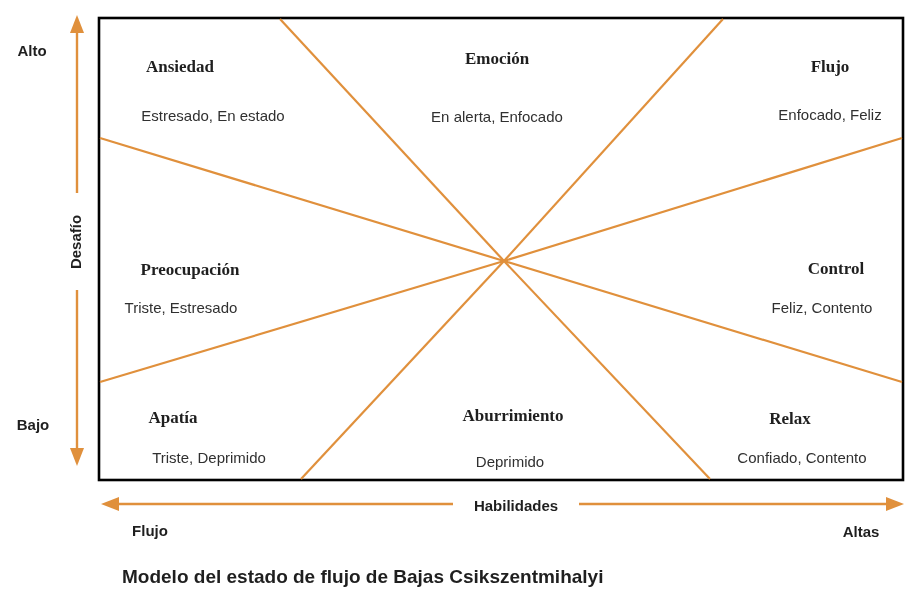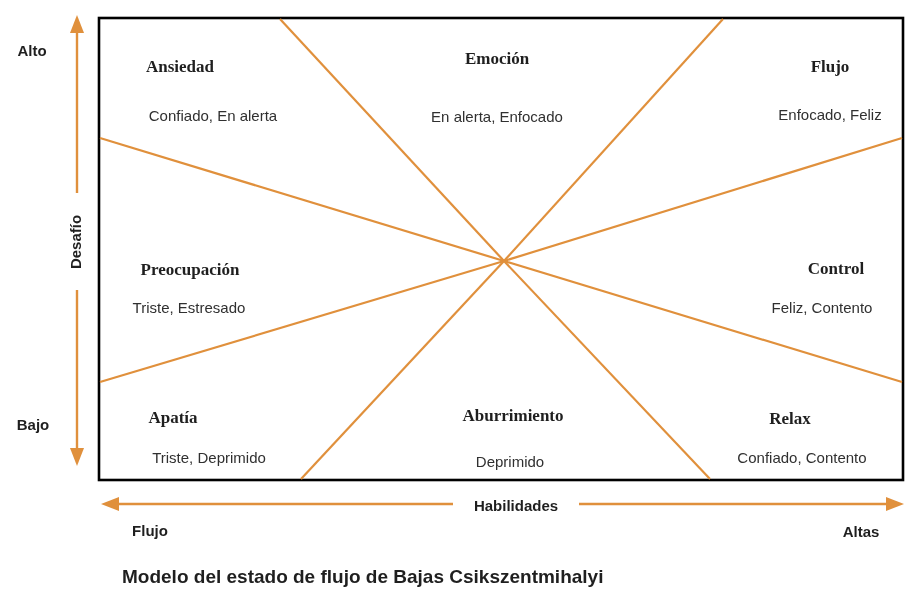--- a/index.html
+++ b/index.html
@@ -82,30 +82,30 @@
 
   <div class="lbl axis-end" style="left:32px;top:51px">Alto</div>
   <div class="lbl axis-end" style="left:33px;top:425px">Bajo</div>
   <div class="y-axis-name" style="left:75px;top:242px">Desafío</div>
 
   <div class="lbl axis-name" style="left:516px;top:506px">Habilidades</div>
   <div class="lbl axis-end" style="left:150px;top:531px">Flujo</div>
   <div class="lbl axis-end" style="left:861px;top:532px">Altas</div>
 
   <div class="lbl region-name" style="left:180px;top:67px">Ansiedad</div>
-  <div class="lbl region-sub" style="left:213px;top:116px">Confiado, En alerta</div>
+  <div class="lbl region-sub" style="left:213px;top:116px">Estresado, En estado</div>
 
   <div class="lbl region-name" style="left:497px;top:59px">Emoción</div>
   <div class="lbl region-sub" style="left:497px;top:117px">En alerta, Enfocado</div>
 
   <div class="lbl region-name" style="left:830px;top:67px">Flujo</div>
   <div class="lbl region-sub" style="left:830px;top:115px">Enfocado, Feliz</div>
 
   <div class="lbl region-name" style="left:190px;top:270px">Preocupación</div>
-  <div class="lbl region-sub" style="left:189px;top:308px">Triste, Estresado</div>
+  <div class="lbl region-sub" style="left:181px;top:308px">Triste, Estresado</div>
 
   <div class="lbl region-name" style="left:836px;top:269px">Control</div>
   <div class="lbl region-sub" style="left:822px;top:308px">Feliz, Contento</div>
 
   <div class="lbl region-name" style="left:173px;top:418px">Apatía</div>
   <div class="lbl region-sub" style="left:209px;top:458px">Triste, Deprimido</div>
 
   <div class="lbl region-name" style="left:513px;top:416px">Aburrimiento</div>
   <div class="lbl region-sub" style="left:510px;top:462px">Deprimido</div>
 

